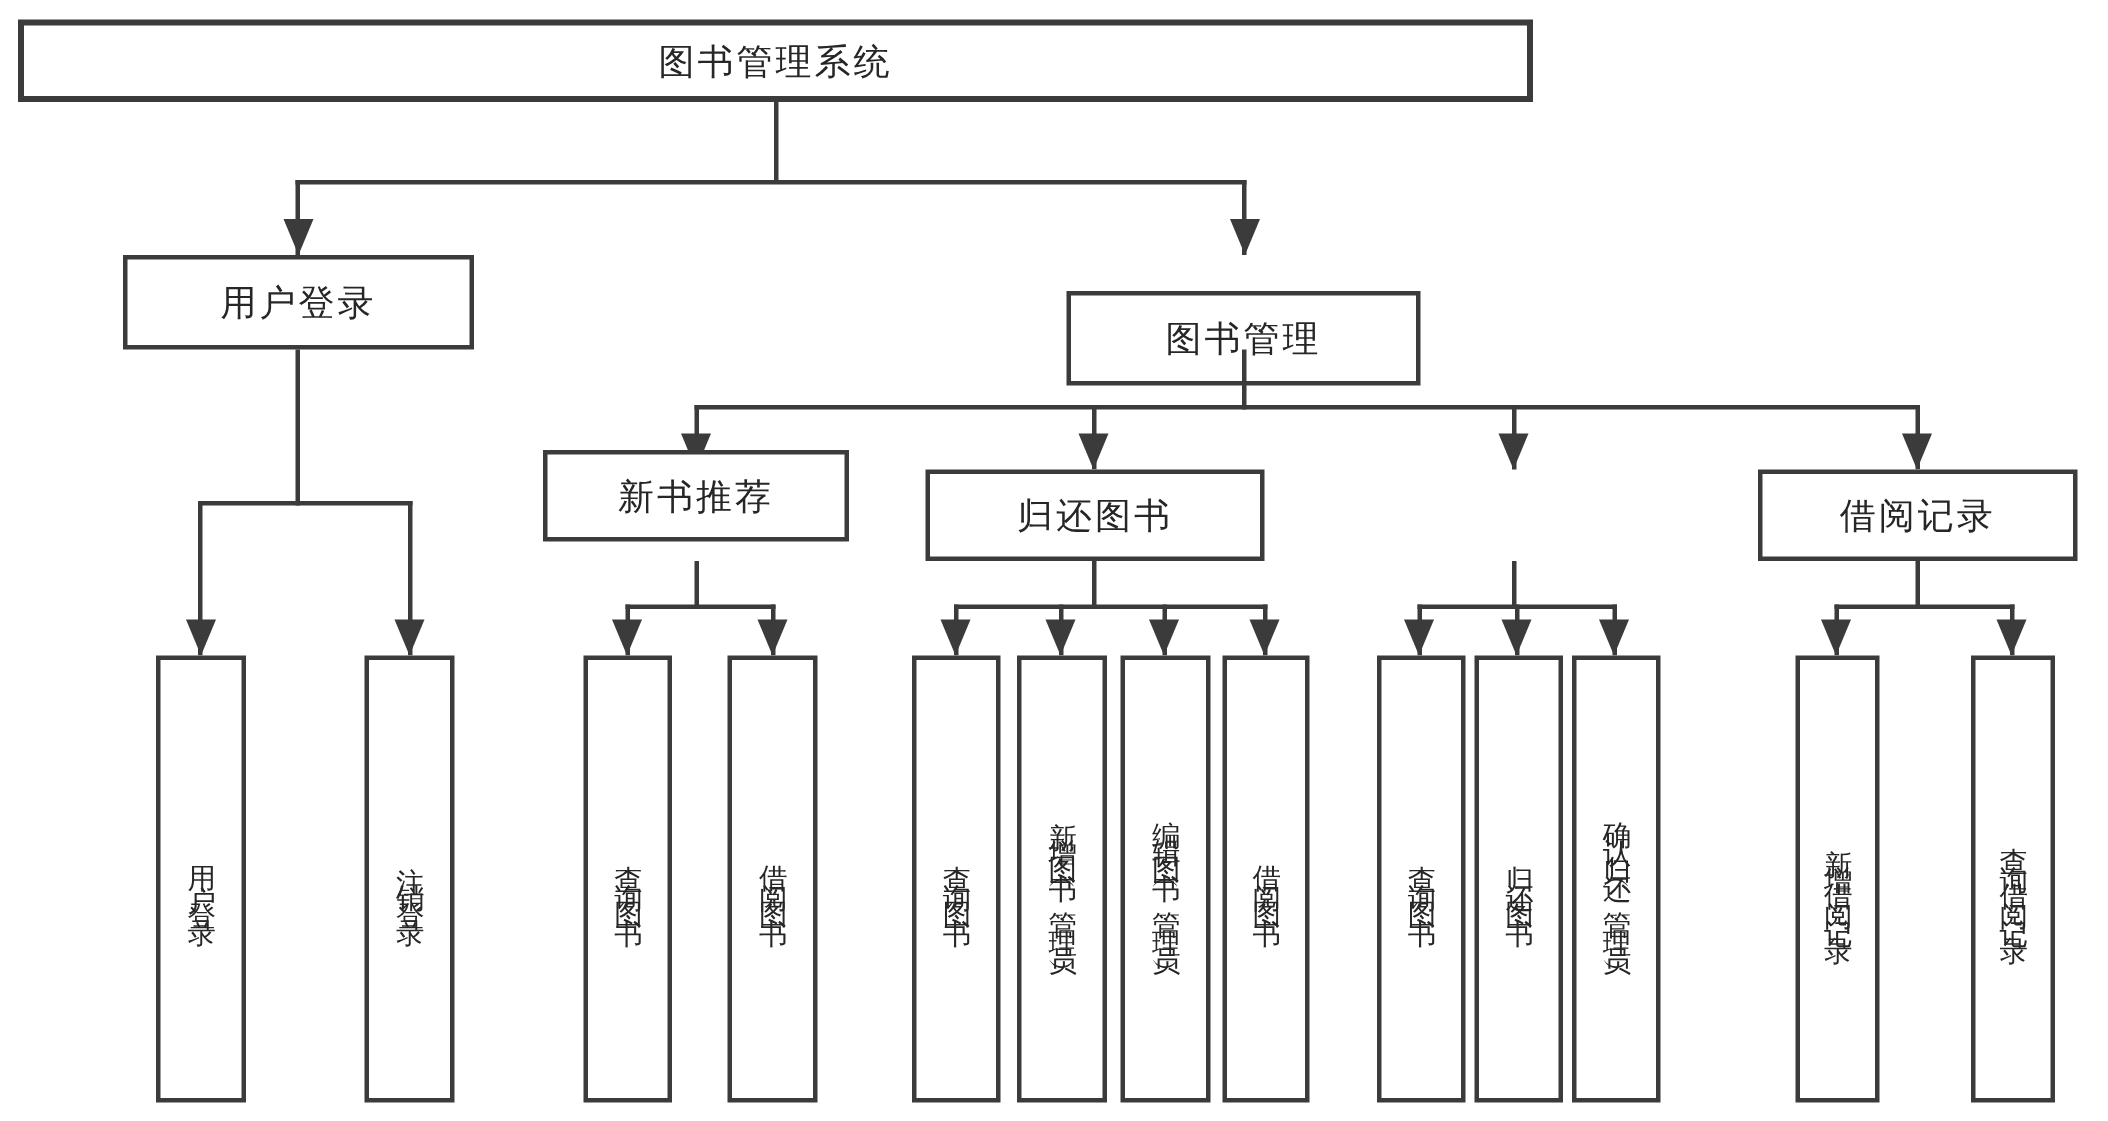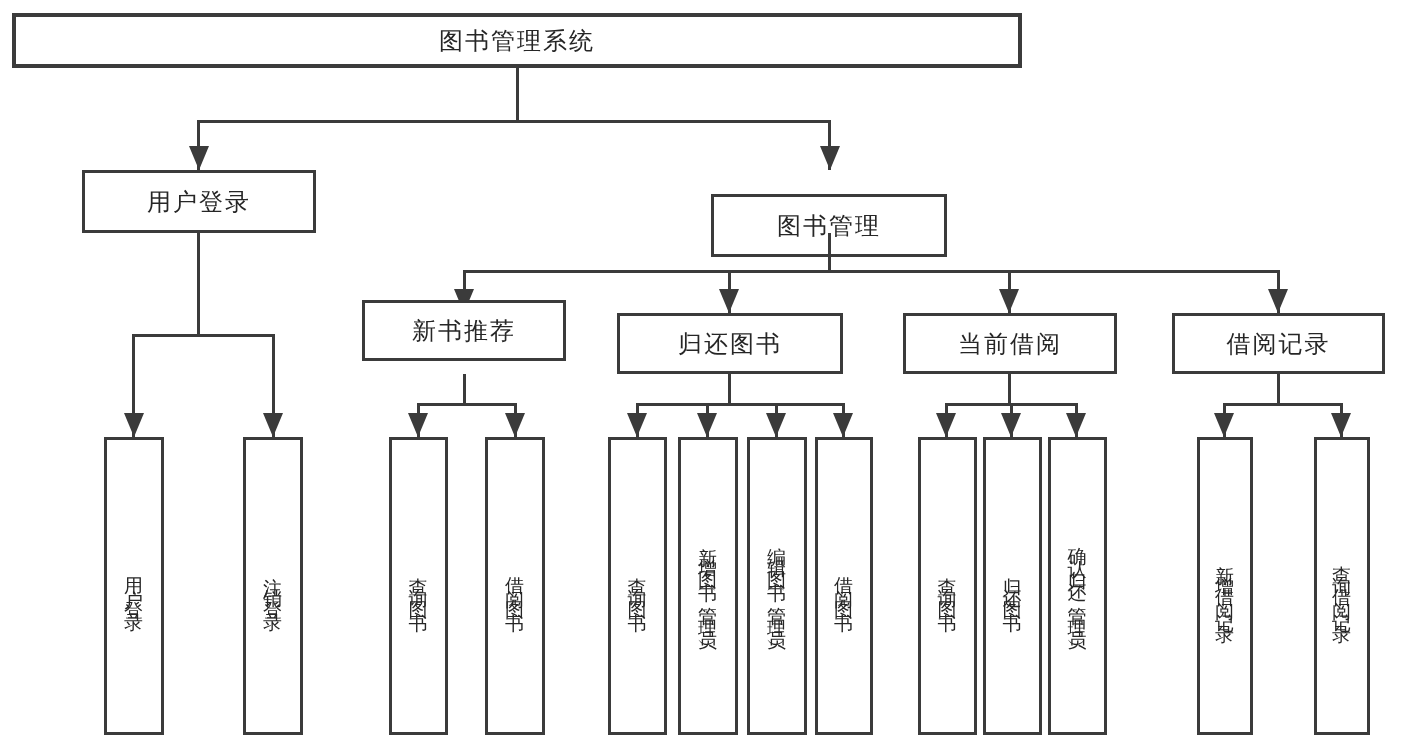--- a/index.html
+++ b/index.html
@@ -96,23 +96,20 @@
   <div class="arrow" style="left:999px; top:289px;"></div>
   <div class="line" style="left:1277px; top:270px; width:3px; height:43px;"></div>
   <div class="arrow" style="left:1268px; top:289px;"></div>
 
   <div class="box h" style="left:362px; top:300px; width:204px; height:61px;">
     <span>新书推荐</span>
   </div>
   <div class="box h" style="left:617px; top:313px; width:226px; height:61px;">
     <span>归还图书</span>
   </div>
-  <div class="box h" style="left:903px; top:313px; width:214px; height:61px;">
-    <span>当前借阅</span>
-  </div>
   <div class="box h" style="left:1172px; top:313px; width:213px; height:61px;">
     <span>借阅记录</span>
   </div>
 
   <div class="line" style="left:463px; top:374px; width:3px; height:32px;"></div>
   <div class="line" style="left:417px; top:403px; width:100px; height:3px;"></div>
   <div class="line" style="left:417px; top:403px; width:3px; height:34px;"></div>
   <div class="arrow" style="left:408px; top:413px;"></div>
   <div class="line" style="left:514px; top:403px; width:3px; height:34px;"></div>
   <div class="arrow" style="left:505px; top:413px;"></div>

